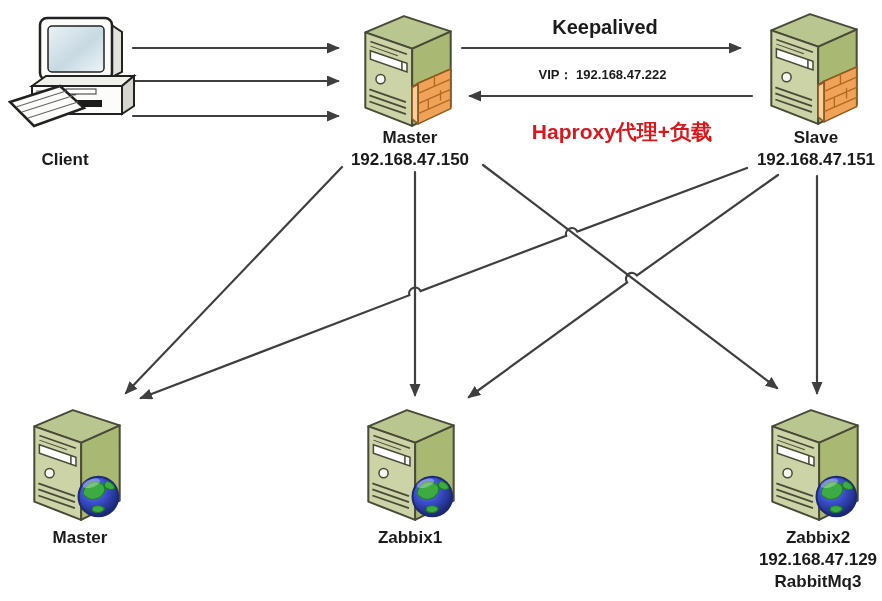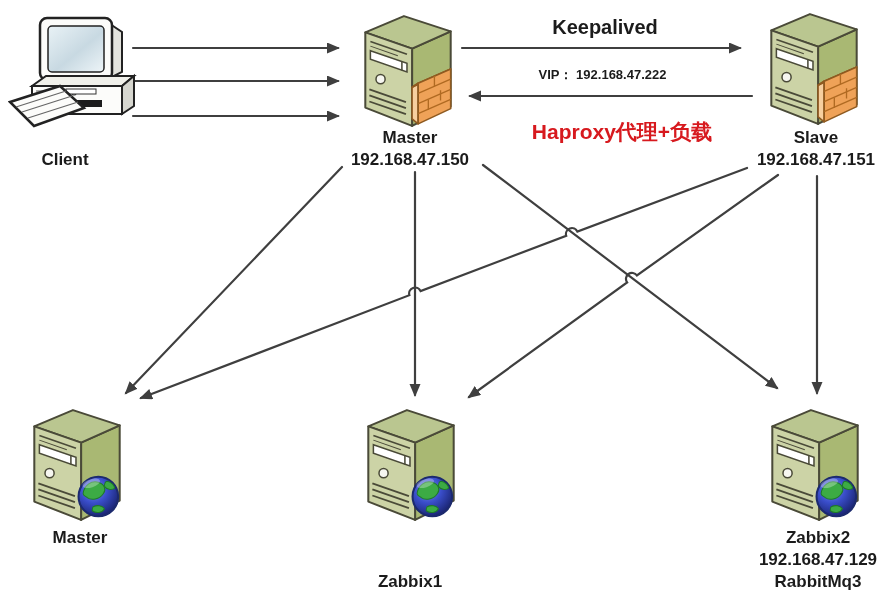--- a/index.html
+++ b/index.html
@@ -170,21 +170,21 @@
   <div class="label" style="left:0px;top:527px;width:160px;">
     <div>Master</div>
   </div>
 
   <div class="node" style="left:360px;top:402px;">
     <svg class="icon" width="102" height="124" viewBox="0 0 100 122">
       <use href="#sym-server"></use>
         <use href="#sym-globe"></use>
     </svg>
   </div>
-  <div class="label" style="left:330px;top:527px;width:160px;margin-top:44px;">
+  <div class="label" style="left:330px;top:527px;width:160px;">
     <div>Zabbix1</div>
   </div>
 
   <div class="node" style="left:764px;top:402px;">
     <svg class="icon" width="102" height="124" viewBox="0 0 100 122">
       <use href="#sym-server"></use>
         <use href="#sym-globe"></use>
     </svg>
   </div>
   <div class="label" style="left:738px;top:527px;width:160px;">

